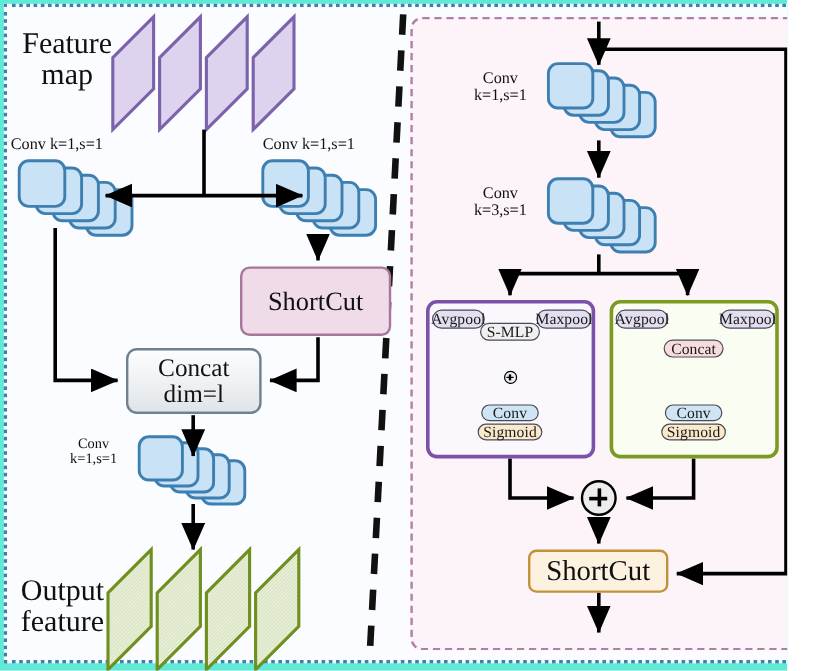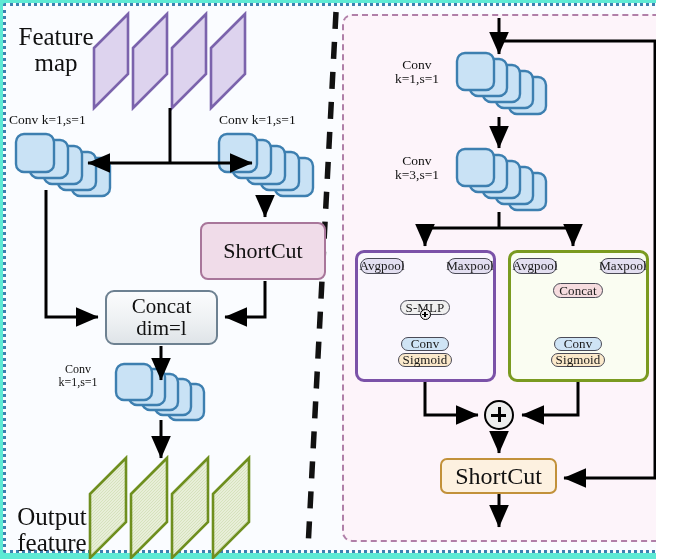--- a/index.html
+++ b/index.html
@@ -237,21 +237,21 @@
 
   <div class="lbl lbl-small" style="left:9px;top:113px;">Conv k=1,s=1</div>
 
   <div class="lbl lbl-small" style="left:219px;top:113px;">Conv k=1,s=1</div>
 
   <div class="lbl lbl-tiny lbl-c" style="left:47px;top:363px;width:62px;">
     <div>Conv</div>
     <div>k=1,s=1</div>
   </div>
 
-  <div class="lbl lbl-big lbl-c" style="left:6px;top:480px;width:92px;margin-top:24px;">
+  <div class="lbl lbl-big lbl-c" style="left:6px;top:480px;width:92px;">
     <div>Output</div>
     <div>feature</div>
   </div>
 
   <div class="boxnode n-attentive">
     <div>
       <div>ShortCut</div>
     </div>
   </div>
 
@@ -267,21 +267,21 @@
     <div>k=1,s=1</div>
   </div>
   <div class="lbl lbl-small lbl-c" style="left:381px;top:154px;width:72px;">
     <div>Conv</div>
     <div>k=3,s=1</div>
   </div>
 
   <div class="mod mod-left"></div>
   <div class="pill p-pool" style="left:360px;top:258px;width:44px;">Avgpool</div>
   <div class="pill p-pool" style="left:447px;top:258px;width:46px;">Maxpool</div>
-  <div class="pill p-smlp" style="left:400px;top:300px;width:50px;">S-MLP</div>
+  <div class="pill p-smlp" style="left:400px;top:269px;width:50px;">S-MLP</div>
   <div class="mini-plus" style="left:419.5px;top:309px;"></div>
   <div class="pill p-conv" style="left:401px;top:337px;width:48px;">Conv</div>
   <div class="pill p-sig" style="left:398px;top:353px;width:54px;">Sigmoid</div>
 
   <div class="mod mod-right"></div>
   <div class="pill p-pool" style="left:513px;top:258px;width:44px;">Avgpool</div>
   <div class="pill p-pool" style="left:600px;top:258px;width:46px;">Maxpool</div>
   <div class="pill p-concat" style="left:553px;top:283px;width:50px;">Concat</div>
   <div class="pill p-conv" style="left:554px;top:337px;width:48px;">Conv</div>
   <div class="pill p-sig" style="left:551px;top:353px;width:54px;">Sigmoid</div>

